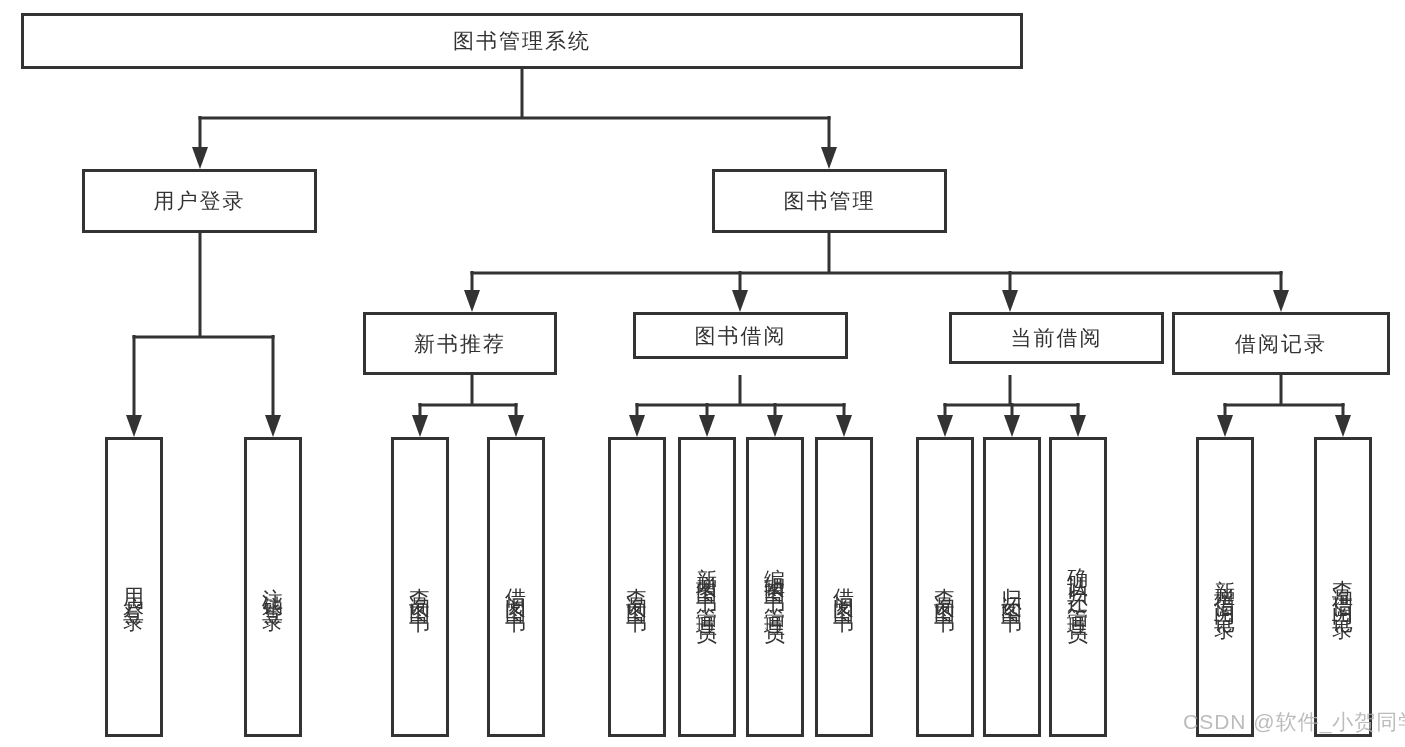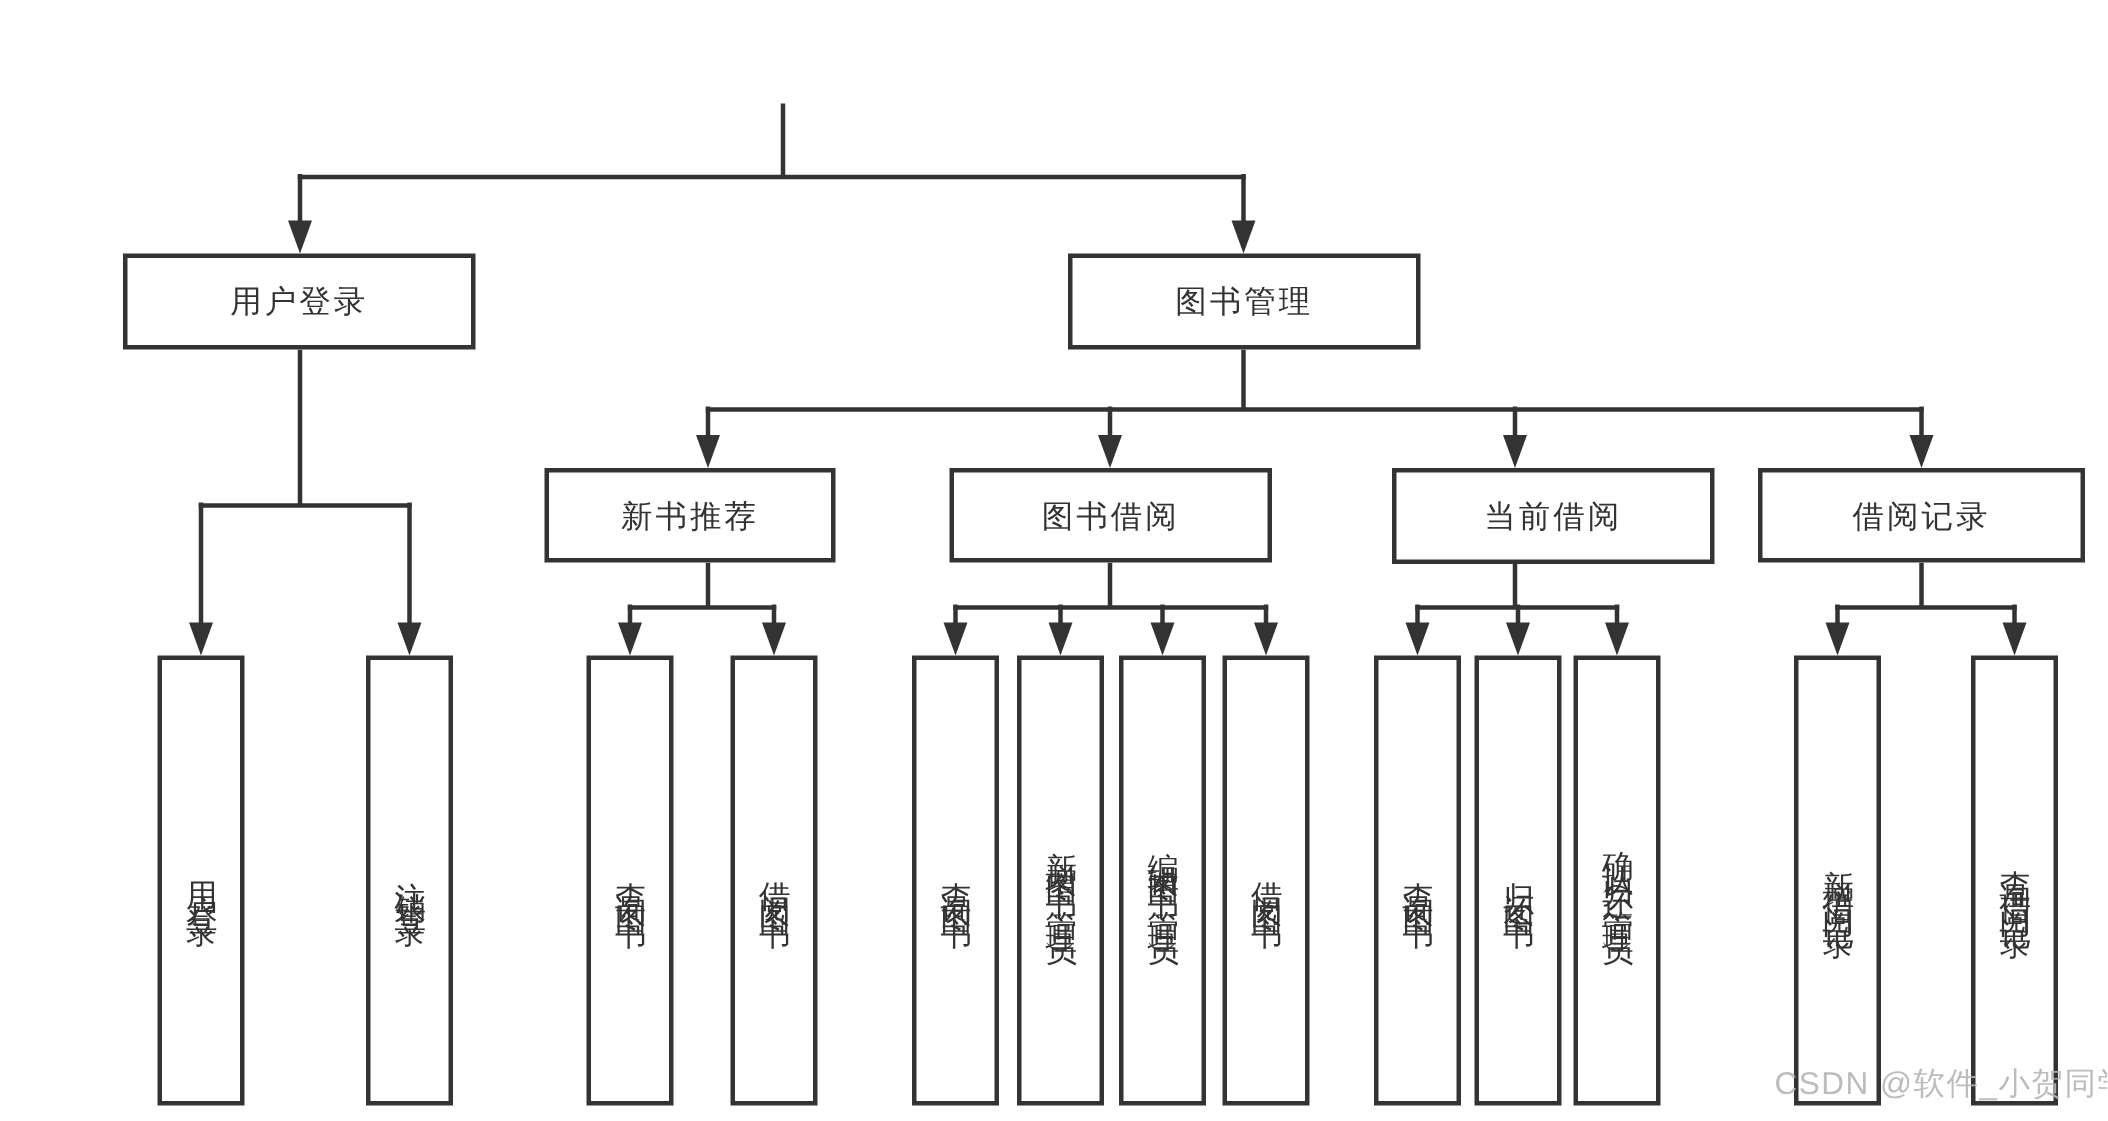--- a/index.html
+++ b/index.html
@@ -130,35 +130,38 @@
     <g>
       <path d="M1281 375 V405"></path>
       <path d="M1223.5 405 H1344.5"></path>
       <path d="M1225 403 V416"></path>
       <polygon points="1217,415 1233,415 1225,437"></polygon>
       <path d="M1343 403 V416"></path>
       <polygon points="1335,415 1351,415 1343,437"></polygon>
     </g>
   </svg>
 
+  <div class="box" style="left:21px;top:13px;width:1002px;height:56px;">
+    <span class="hlabel">图书管理系统</span>
+  </div>
 
   <div class="box" style="left:82px;top:169px;width:235px;height:64px;">
     <span class="hlabel">用户登录</span>
   </div>
   <div class="box" style="left:712px;top:169px;width:235px;height:64px;">
     <span class="hlabel">图书管理</span>
   </div>
 
   <div class="box" style="left:363px;top:312px;width:194px;height:63px;">
     <span class="hlabel">新书推荐</span>
   </div>
-  <div class="box" style="left:633px;top:312px;width:215px;height:63px;">
+  <div class="box" style="left:633px;top:312px;width:215px;height:47px;">
     <span class="hlabel">图书借阅</span>
   </div>
-  <div class="box" style="left:928px;top:312px;width:215px;height:64px;">
+  <div class="box" style="left:949px;top:312px;width:215px;height:52px;">
     <span class="hlabel">当前借阅</span>
   </div>
   <div class="box" style="left:1172px;top:312px;width:218px;height:63px;">
     <span class="hlabel">借阅记录</span>
   </div>
 
   <div class="box leaf" style="left:105px;">
     <span class="vtext">用户登录</span>
   </div>
   <div class="box leaf" style="left:244px;">

